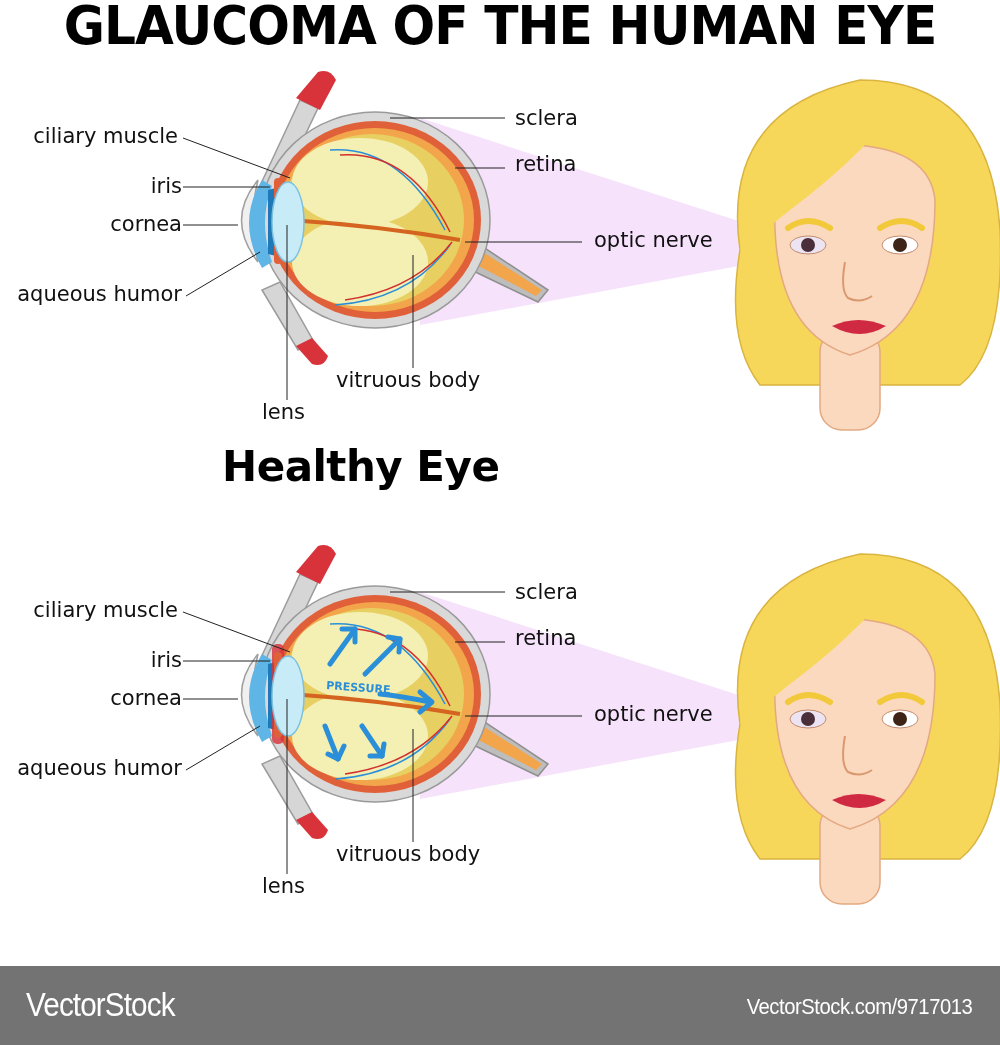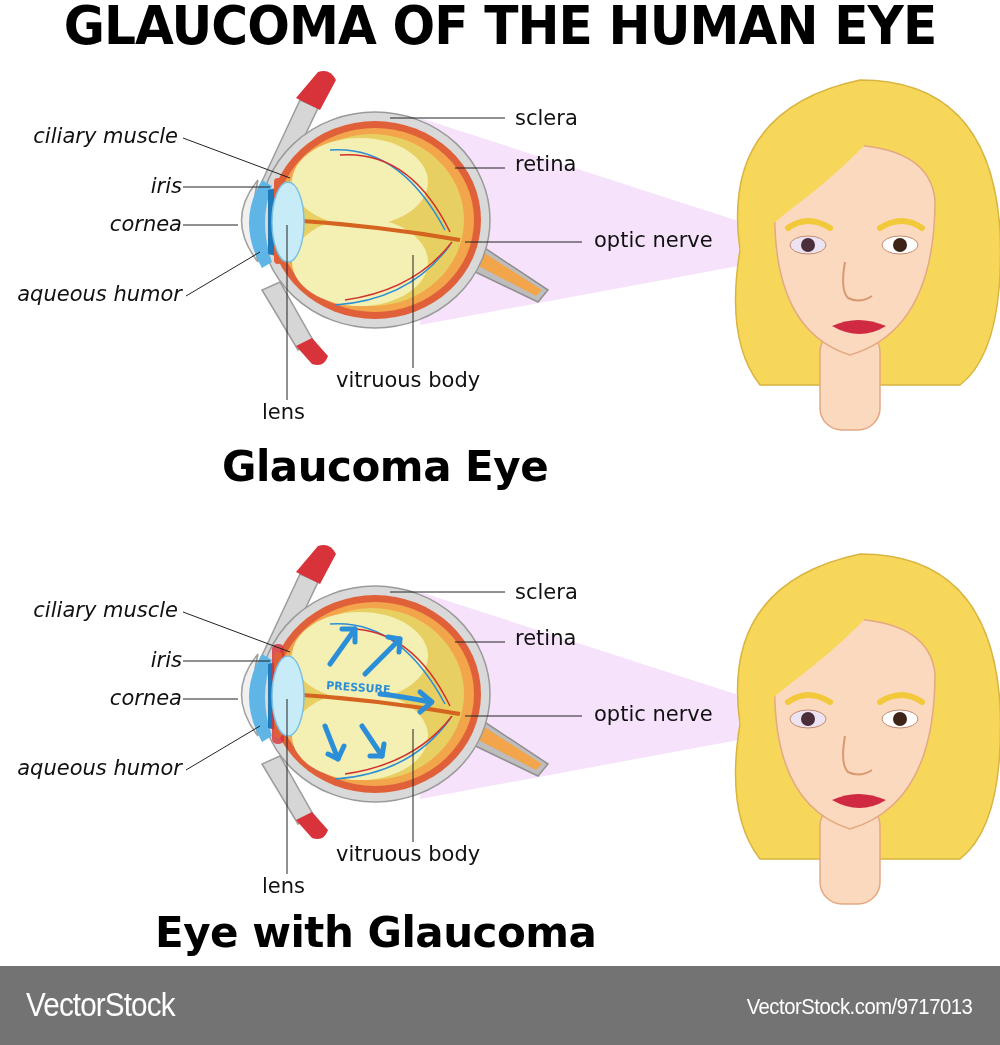--- a/index.html
+++ b/index.html
@@ -8,21 +8,21 @@
   .title {
     position:absolute; left:0; top:-6px; width:1000px; text-align:center;
     font-family:"DejaVu Sans", sans-serif; font-weight:bold; font-size:54px;
     letter-spacing:-1px; transform:scaleX(0.93); transform-origin:center top; color:#000;
   }
   .panel { position:absolute; left:0; width:1000px; height:430px; }
   .panel svg.art { position:absolute; left:0; top:0; width:1000px; height:430px; }
   .label {
     position:absolute; font-family:"DejaVu Sans", sans-serif; font-size:21px; color:#111; white-space:nowrap;text-align:center;
   }
-  .label.r { text-align:center;font-style:italic; }
+  .label.r { text-align:center; }
   .caption {
     position:absolute; font-family:"DejaVu Sans", sans-serif; font-weight:bold; font-size:42px; color:#000;
     white-space:nowrap; letter-spacing:-0.5px;
   }
   .footer {
     position:absolute; left:0; top:966px; width:1000px; height:101px; background:#737373;
   }
   .footer .brand {
     position:absolute; left:26px; top:20px; color:#fff; font-family:"Liberation Sans", sans-serif;
     font-size:33px; letter-spacing:-1px; transform:scaleX(0.9); transform-origin:left top;
@@ -104,21 +104,21 @@
   </svg>
   <div class="label r" style="right:822px; top:64px;">ciliary muscle</div>
   <div class="label r" style="right:818px; top:114px;">iris</div>
   <div class="label r" style="right:818px; top:152px;">cornea</div>
   <div class="label r" style="right:818px; top:222px;">aqueous humor</div>
   <div class="label" style="left:262px; top:340px;">lens</div>
   <div class="label" style="left:336px; top:308px;">vitruous body</div>
   <div class="label" style="left:515px; top:46px;">sclera</div>
   <div class="label" style="left:515px; top:92px;">retina</div>
   <div class="label" style="left:594px; top:168px;">optic nerve</div>
-  <div class="caption" style="left:222px; top:382px;">Glaucoma Eye</div>
+  <div class="caption" style="left:222px; top:382px;">Healthy Eye</div>
 </div>
 
 <div class="panel" style="top:534px;">
   <svg class="art" viewBox="0 60 1000 430">
     <polygon points="420,118 760,228 760,262 420,325" fill="#f6e2fb"></polygon>
     <g>
       <path d="M258,190 L300,100 L318,108 L276,196 Z" fill="#d6d6d6" stroke="#9c9c9c" stroke-width="1.5"></path>
       <path d="M296,98 L318,72 Q330,68 336,80 L320,110 Z" fill="#d8323a"></path>
       <path d="M262,290 L298,350 L314,342 L280,282 Z" fill="#d6d6d6" stroke="#9c9c9c" stroke-width="1.5"></path>
       <path d="M296,346 L312,364 Q324,368 328,356 L312,338 Z" fill="#d8323a"></path>
@@ -185,19 +185,18 @@
   </svg>
   <div class="label r" style="right:822px; top:64px;">ciliary muscle</div>
   <div class="label r" style="right:818px; top:114px;">iris</div>
   <div class="label r" style="right:818px; top:152px;">cornea</div>
   <div class="label r" style="right:818px; top:222px;">aqueous humor</div>
   <div class="label" style="left:262px; top:340px;">lens</div>
   <div class="label" style="left:336px; top:308px;">vitruous body</div>
   <div class="label" style="left:515px; top:46px;">sclera</div>
   <div class="label" style="left:515px; top:92px;">retina</div>
   <div class="label" style="left:594px; top:168px;">optic nerve</div>
-  <div class="caption" style="left:155px; top:374px;">Eye with Glaucoma</div>
 </div>
 
 <div class="footer">
   <div class="brand">VectorStock</div>
   <div class="url">VectorStock.com/9717013</div>
 </div>
 
 </body></html>

